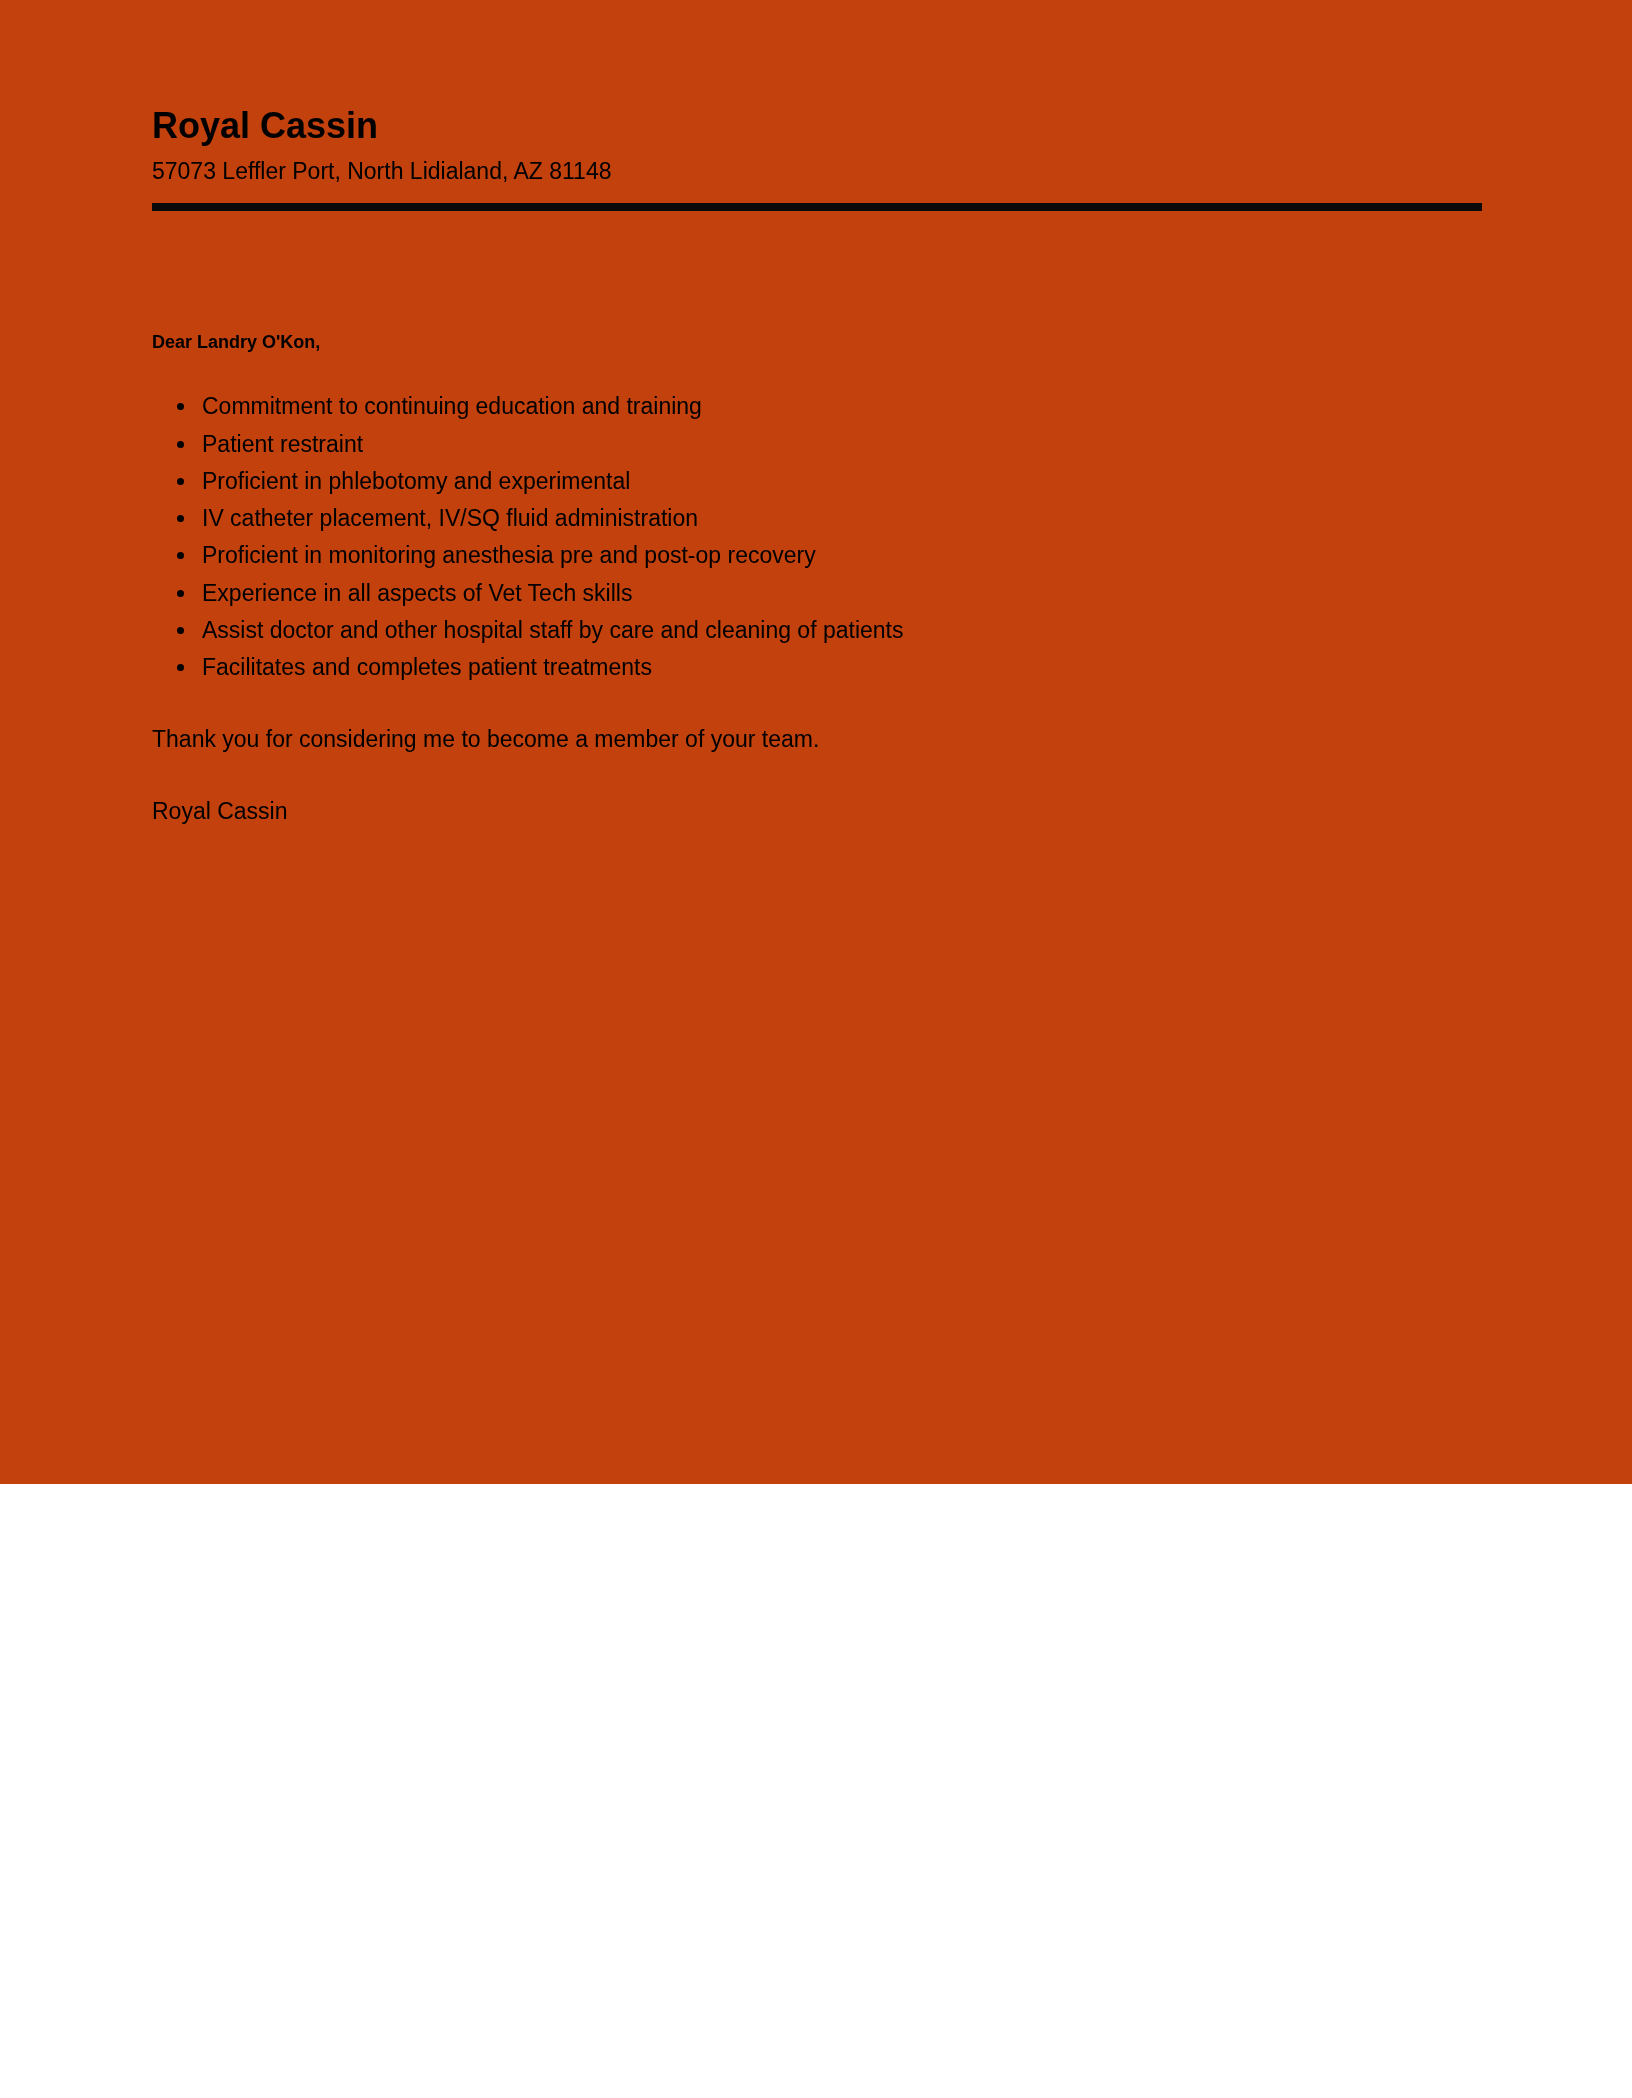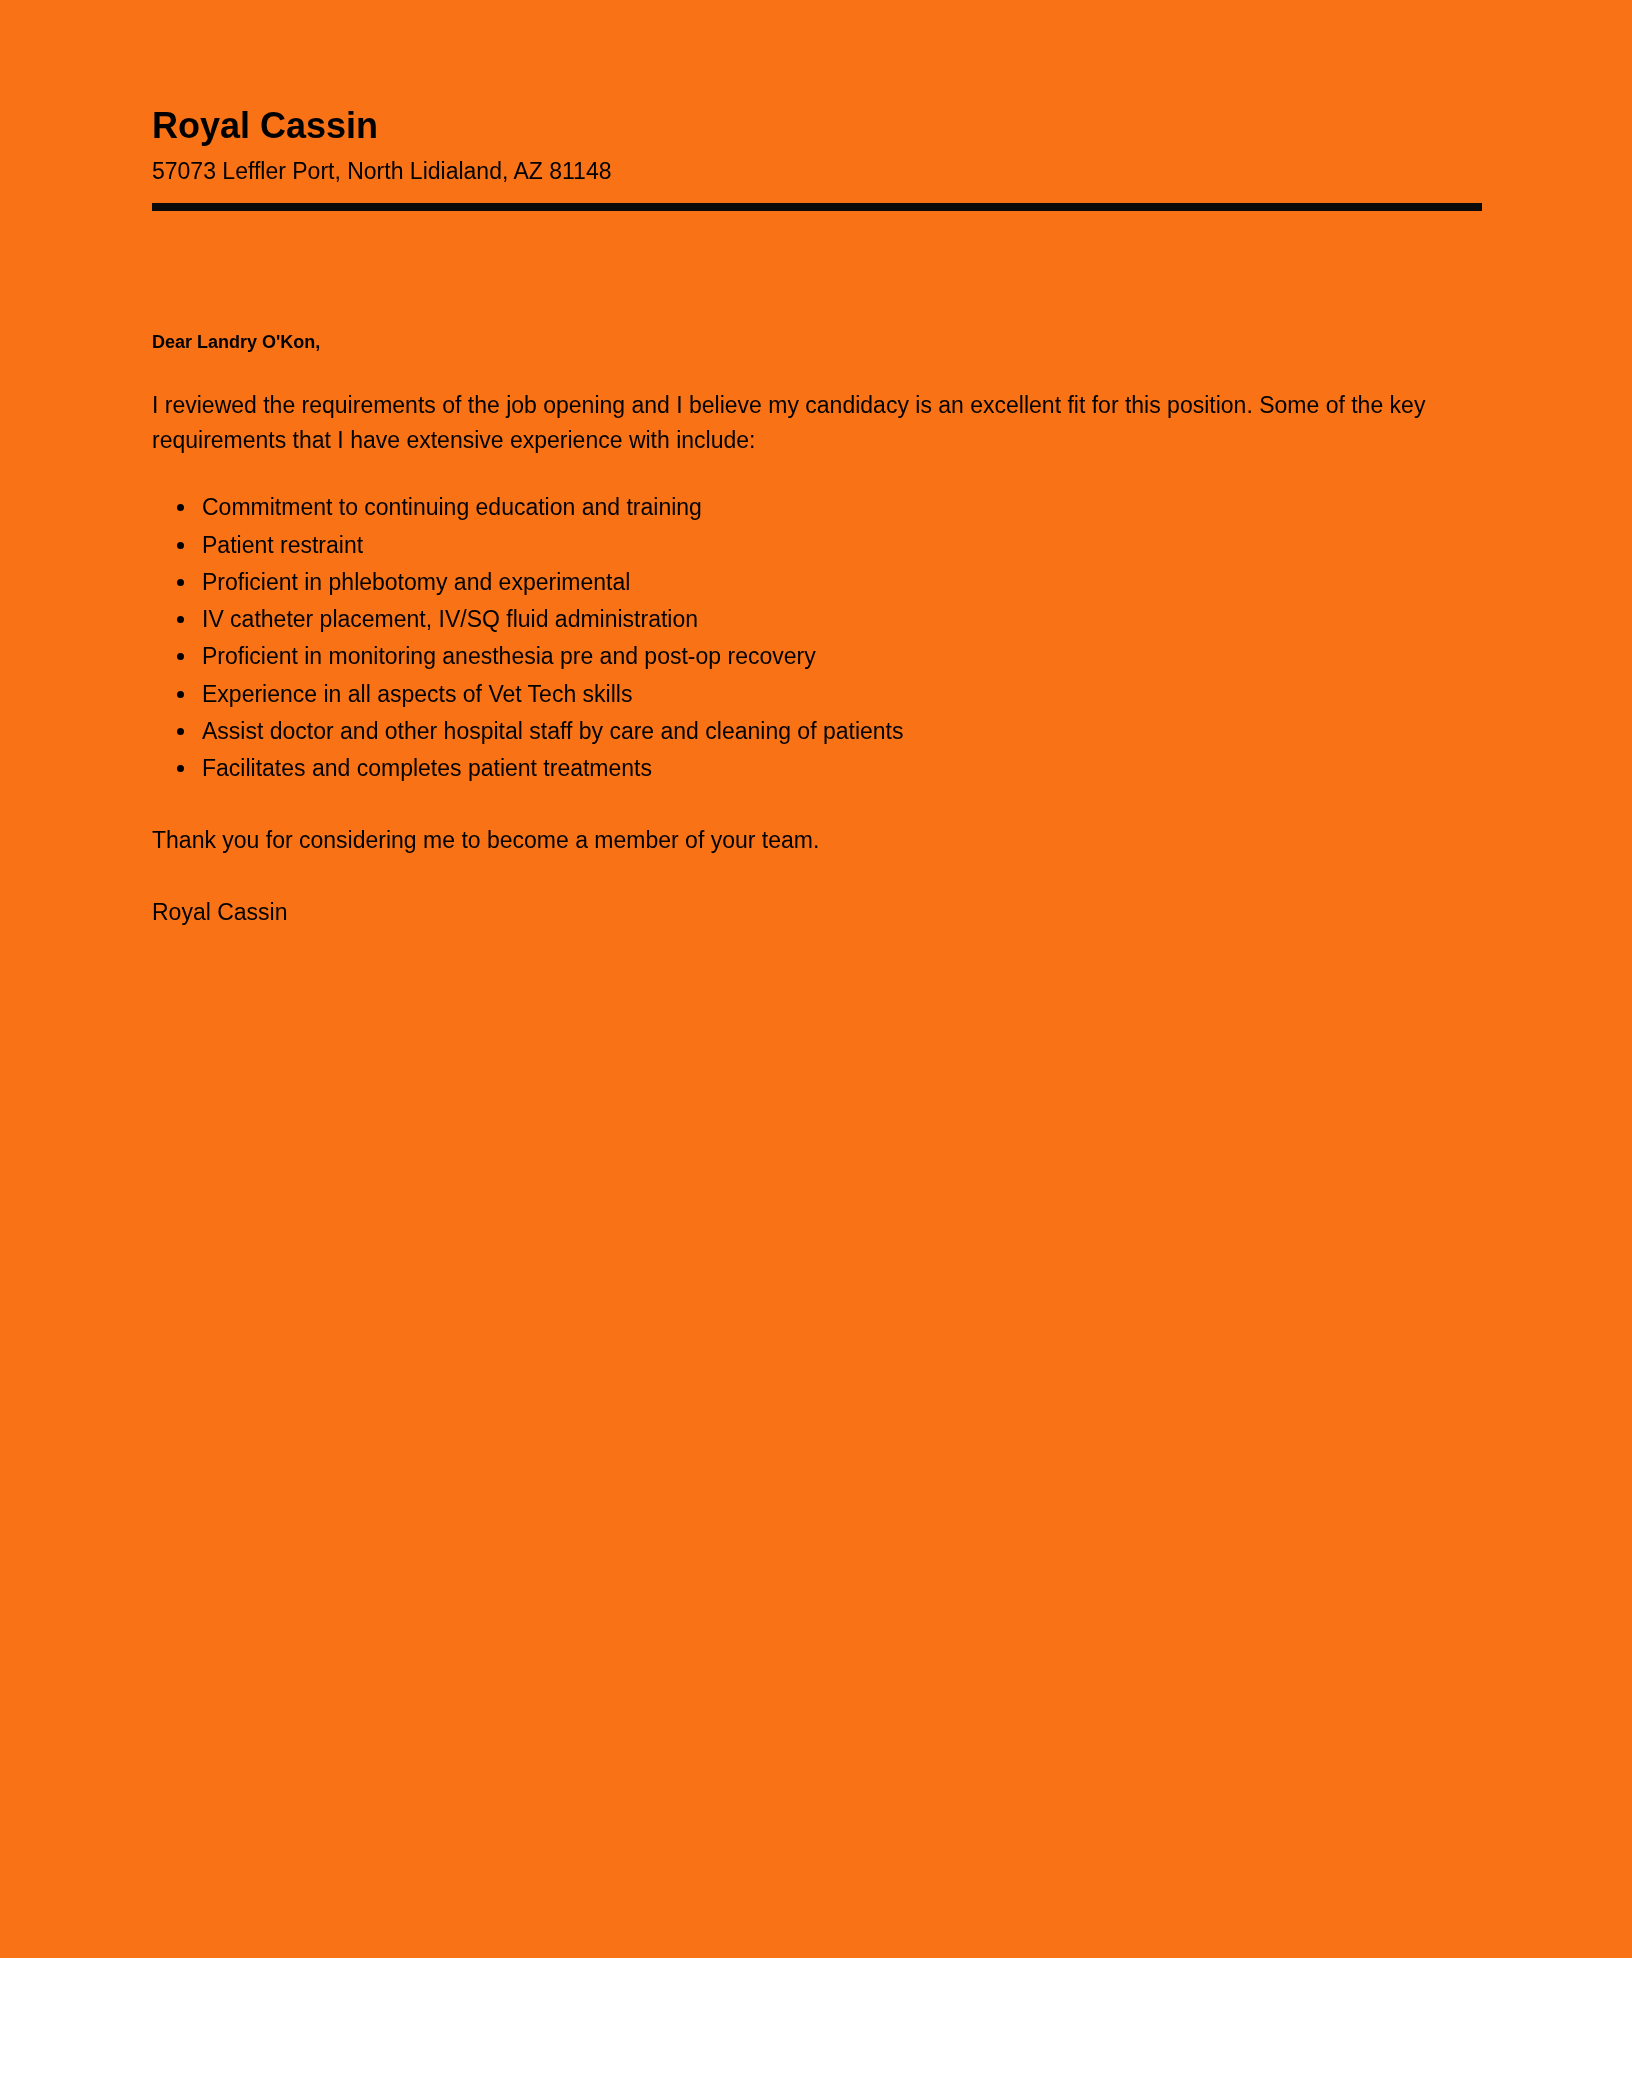--- a/index.html
+++ b/index.html
@@ -4,22 +4,22 @@
 <style>
   * { box-sizing: border-box; }
   html, body {
     margin: 0;
     padding: 0;
     background: #ffffff;
   }
   .page {
     position: relative;
     width: 1632px;
-    height: 1958px;
-    background: #f97316;
+    height: 1484px;
+    background: #c2410c;
     font-family: "Liberation Sans", sans-serif;
     color: #000000;
     overflow: hidden;
   }
   .content {
     padding: 104px 150px 0 152px;
   }
   .sender-name {
     font-size: 36px;
     font-weight: 700;
@@ -78,21 +78,20 @@
     <div class="sender-name">Royal Cassin</div>
 
     <div class="sender-address">57073 Leffler Port, North Lidialand, AZ 81148</div>
 
     <div class="header-rule"></div>
 
     <div class="salutation">Dear Landry O'Kon,</div>
 
 
 
-    <p class="para">I reviewed the requirements of the job opening and I believe my candidacy is an excellent fit for this position. Some of the key requirements that I have extensive experience with include:</p>
 
     <ul class="req-list">
       <li>Commitment to continuing education and training</li>
       <li>Patient restraint</li>
       <li>Proficient in phlebotomy and experimental</li>
       <li>IV catheter placement, IV/SQ fluid administration</li>
       <li>Proficient in monitoring anesthesia pre and post-op recovery</li>
       <li>Experience in all aspects of Vet Tech skills</li>
       <li>Assist doctor and other hospital staff by care and cleaning of patients</li>
       <li>Facilitates and completes patient treatments</li>

